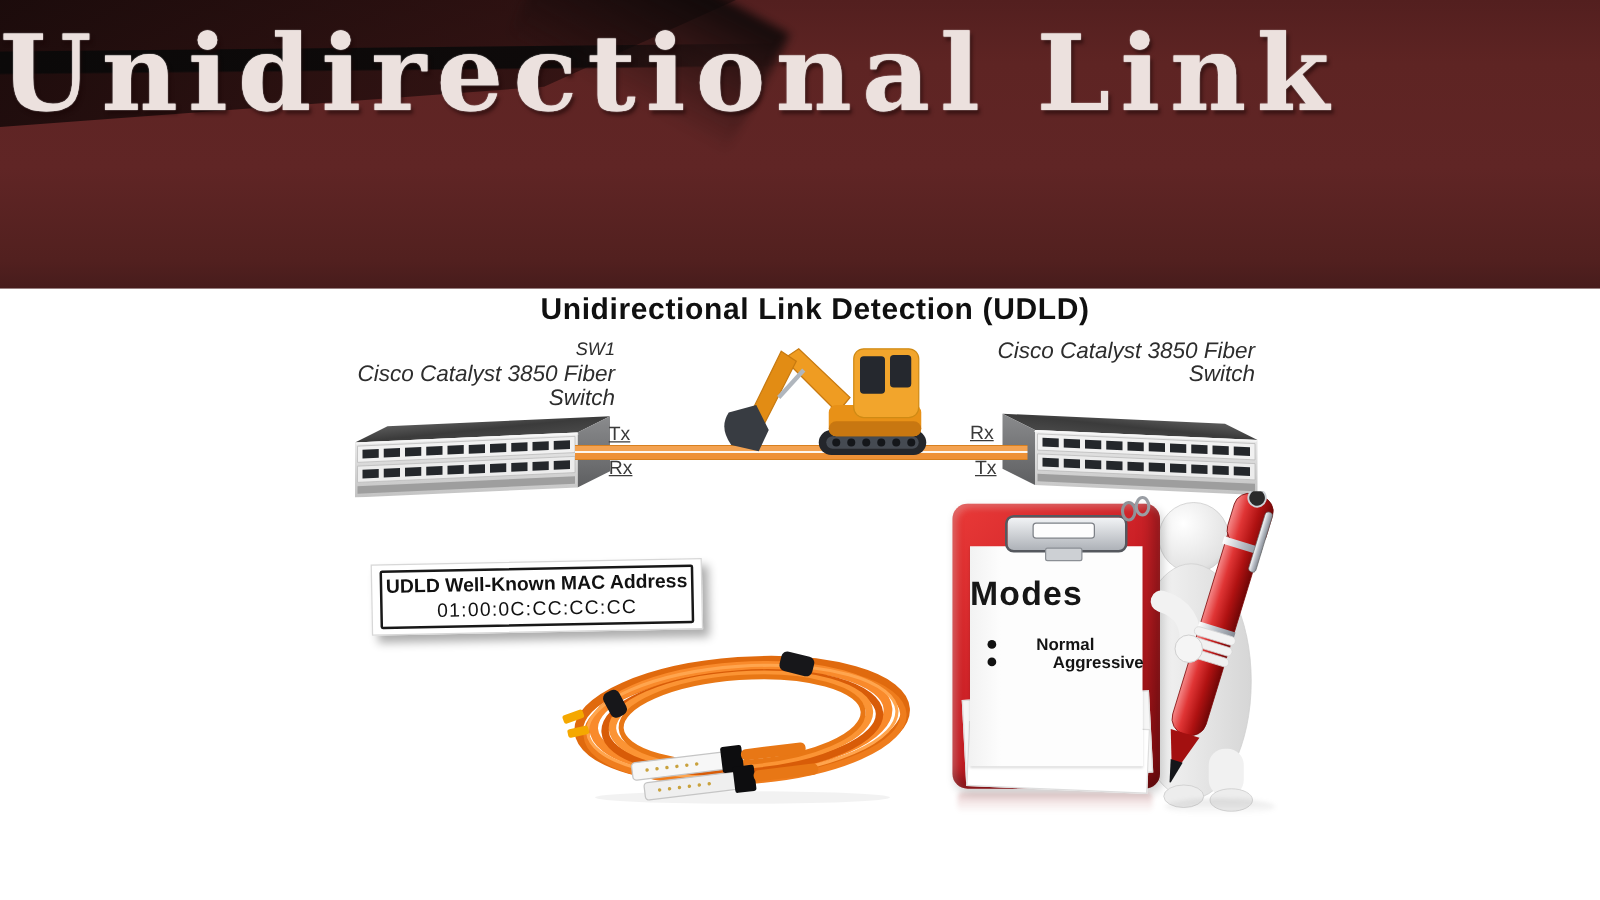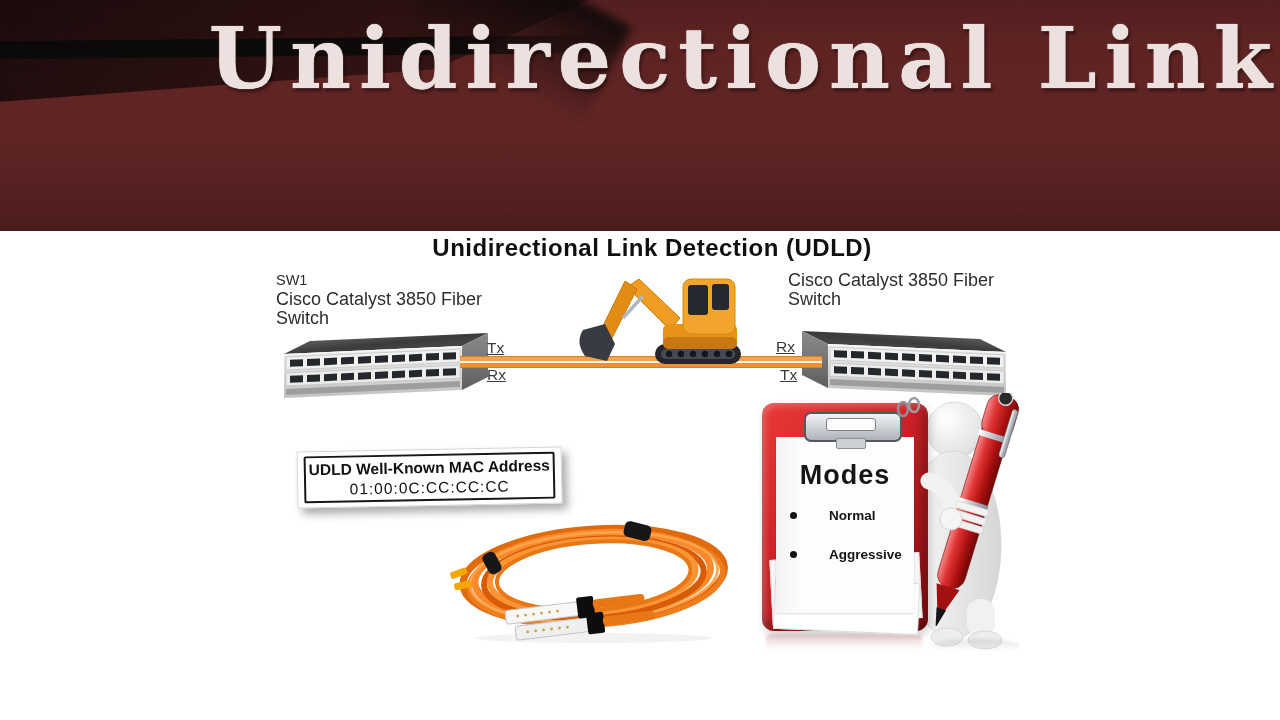--- a/index.html
+++ b/index.html
@@ -12,30 +12,30 @@
           overflow:hidden;}
   .banner-wedge{position:absolute;left:0;top:0;width:100%;height:100%;
           clip-path:polygon(0 0,46% 0,34% 30%,0 44%);
           background:linear-gradient(120deg,rgba(18,8,8,.85) 0%,rgba(40,14,14,.55) 55%,rgba(94,35,35,0) 100%);}
   .banner-stripe{position:absolute;left:-8px;top:38px;width:50%;height:18px;
           background:linear-gradient(90deg,#0b0909 0%,#0e0a0a 72%,rgba(14,10,10,0) 100%);
           transform:rotate(-.6deg);filter:blur(.6px);}
   .banner-diag{position:absolute;left:418px;top:-26px;width:200px;height:110px;
           background:linear-gradient(180deg,rgba(12,8,8,.9),rgba(12,8,8,0));
           transform:rotate(28deg);filter:blur(4px);}
-  .banner-title{position:absolute;left:0;top:12px;width:100%;text-align:right;
+  .banner-title{position:absolute;left:0;top:12px;width:100%;text-align:left;
           font-family:"DejaVu Serif",serif;font-weight:700;font-size:84px;line-height:94px;
           color:#ece1de;letter-spacing:8px;
           text-shadow:0 0 1px #fff,2px 3px 3px rgba(25,5,5,.55);}
 
   
   .content{position:absolute;left:0;top:231px;width:1280px;height:489px;background:#fff;padding-left:40px;}
   .diagram-title{position:absolute;left:252px;top:3px;width:800px;text-align:center;
           font-size:24px;font-weight:bold;color:#101010;letter-spacing:.5px;}
-  .sw-label{position:absolute;top:40px;width:216px;text-align:left;color:#2d2d2d;}
+  .sw-label{position:absolute;top:40px;width:216px;text-align:right;color:#2d2d2d;font-style:italic;}
   .sw-label .sw-name{font-size:14.5px;line-height:19px;}
   .sw-label .sw-model{font-size:18px;line-height:19px;}
   .sw-label.left{left:276px;}  .sw-label.right{left:788px;}
   .switch-svg{position:absolute;width:222px;height:88px;}
   .switch-svg.left{left:276px;top:79px;}
   .switch-svg.right{left:792px;top:77px;}
 
   .fiber-link{position:absolute;left:460px;top:125px;width:362px;height:12px;z-index:3;
           background:linear-gradient(180deg,#d8801f 0 9%,#f3a251 9% 42%,#fdf6ee 42% 55%,#ee9136 55% 91%,#d8801f 91% 100%);}
   .port-label{position:absolute;z-index:4;font-size:15.5px;font-weight:500;color:#3a3a3a;text-decoration:underline;}
@@ -65,24 +65,24 @@
   .sheet-2{left:774px;top:349px;width:143px;height:50px;transform:rotate(2.5deg);background:#fff;}
   .paper{position:absolute;left:776px;top:206px;width:138px;height:176px;
           background:linear-gradient(90deg,#f2f2f2 0%,#fdfdfd 18%,#fdfdfd 100%);
           box-shadow:0 1px 2px rgba(0,0,0,.15);}
   .clip-bar{position:absolute;left:804px;top:181px;width:94px;height:26px;border-radius:7px;
           background:linear-gradient(180deg,#f2f4f6,#aeb2b8);border:2px solid #55585e;}
   .clip-slot{position:absolute;left:826px;top:187px;width:48px;height:11px;border-radius:3px;
           background:#fdfdfd;border:1.5px solid #7d8187;}
   .clip-tab{position:absolute;left:836px;top:207px;width:28px;height:9px;border-radius:2px;
           background:#cdd0d4;border:1px solid #8b8f95;}
-  .modes-title{position:absolute;left:776px;top:229px;width:138px;text-align:center;
+  .modes-title{position:absolute;left:776px;top:229px;width:138px;text-align:left;
           font-size:27px;font-weight:bold;color:#161616;letter-spacing:1px;}
   .mode-row{position:absolute;left:790px;width:125px;display:flex;align-items:center;}
-  .mode-row.r1{top:277px;} .mode-row.r2{top:316px;}
+  .mode-row.r1{top:277px;} .mode-row.r2{top:291px;justify-content:space-between;}
   .dot{width:7px;height:7px;border-radius:50%;background:#111;margin-right:8px;flex:0 0 auto;}
   .mode-label{font-size:13.5px;font-weight:bold;color:#141414;margin-left:24px;}
 
   .refl{position:absolute;filter:blur(1.5px);}
   .refl-board{left:766px;top:403px;width:156px;height:16px;border-radius:4px;
           background:linear-gradient(180deg,rgba(150,20,22,.20),rgba(150,20,22,0));}
   .refl-figure{left:932px;top:408px;width:88px;height:13px;border-radius:50%;
           background:linear-gradient(180deg,rgba(120,120,120,.18),rgba(120,120,120,0));}
   .defs-holder{position:absolute;width:0;height:0;}
 </style>

